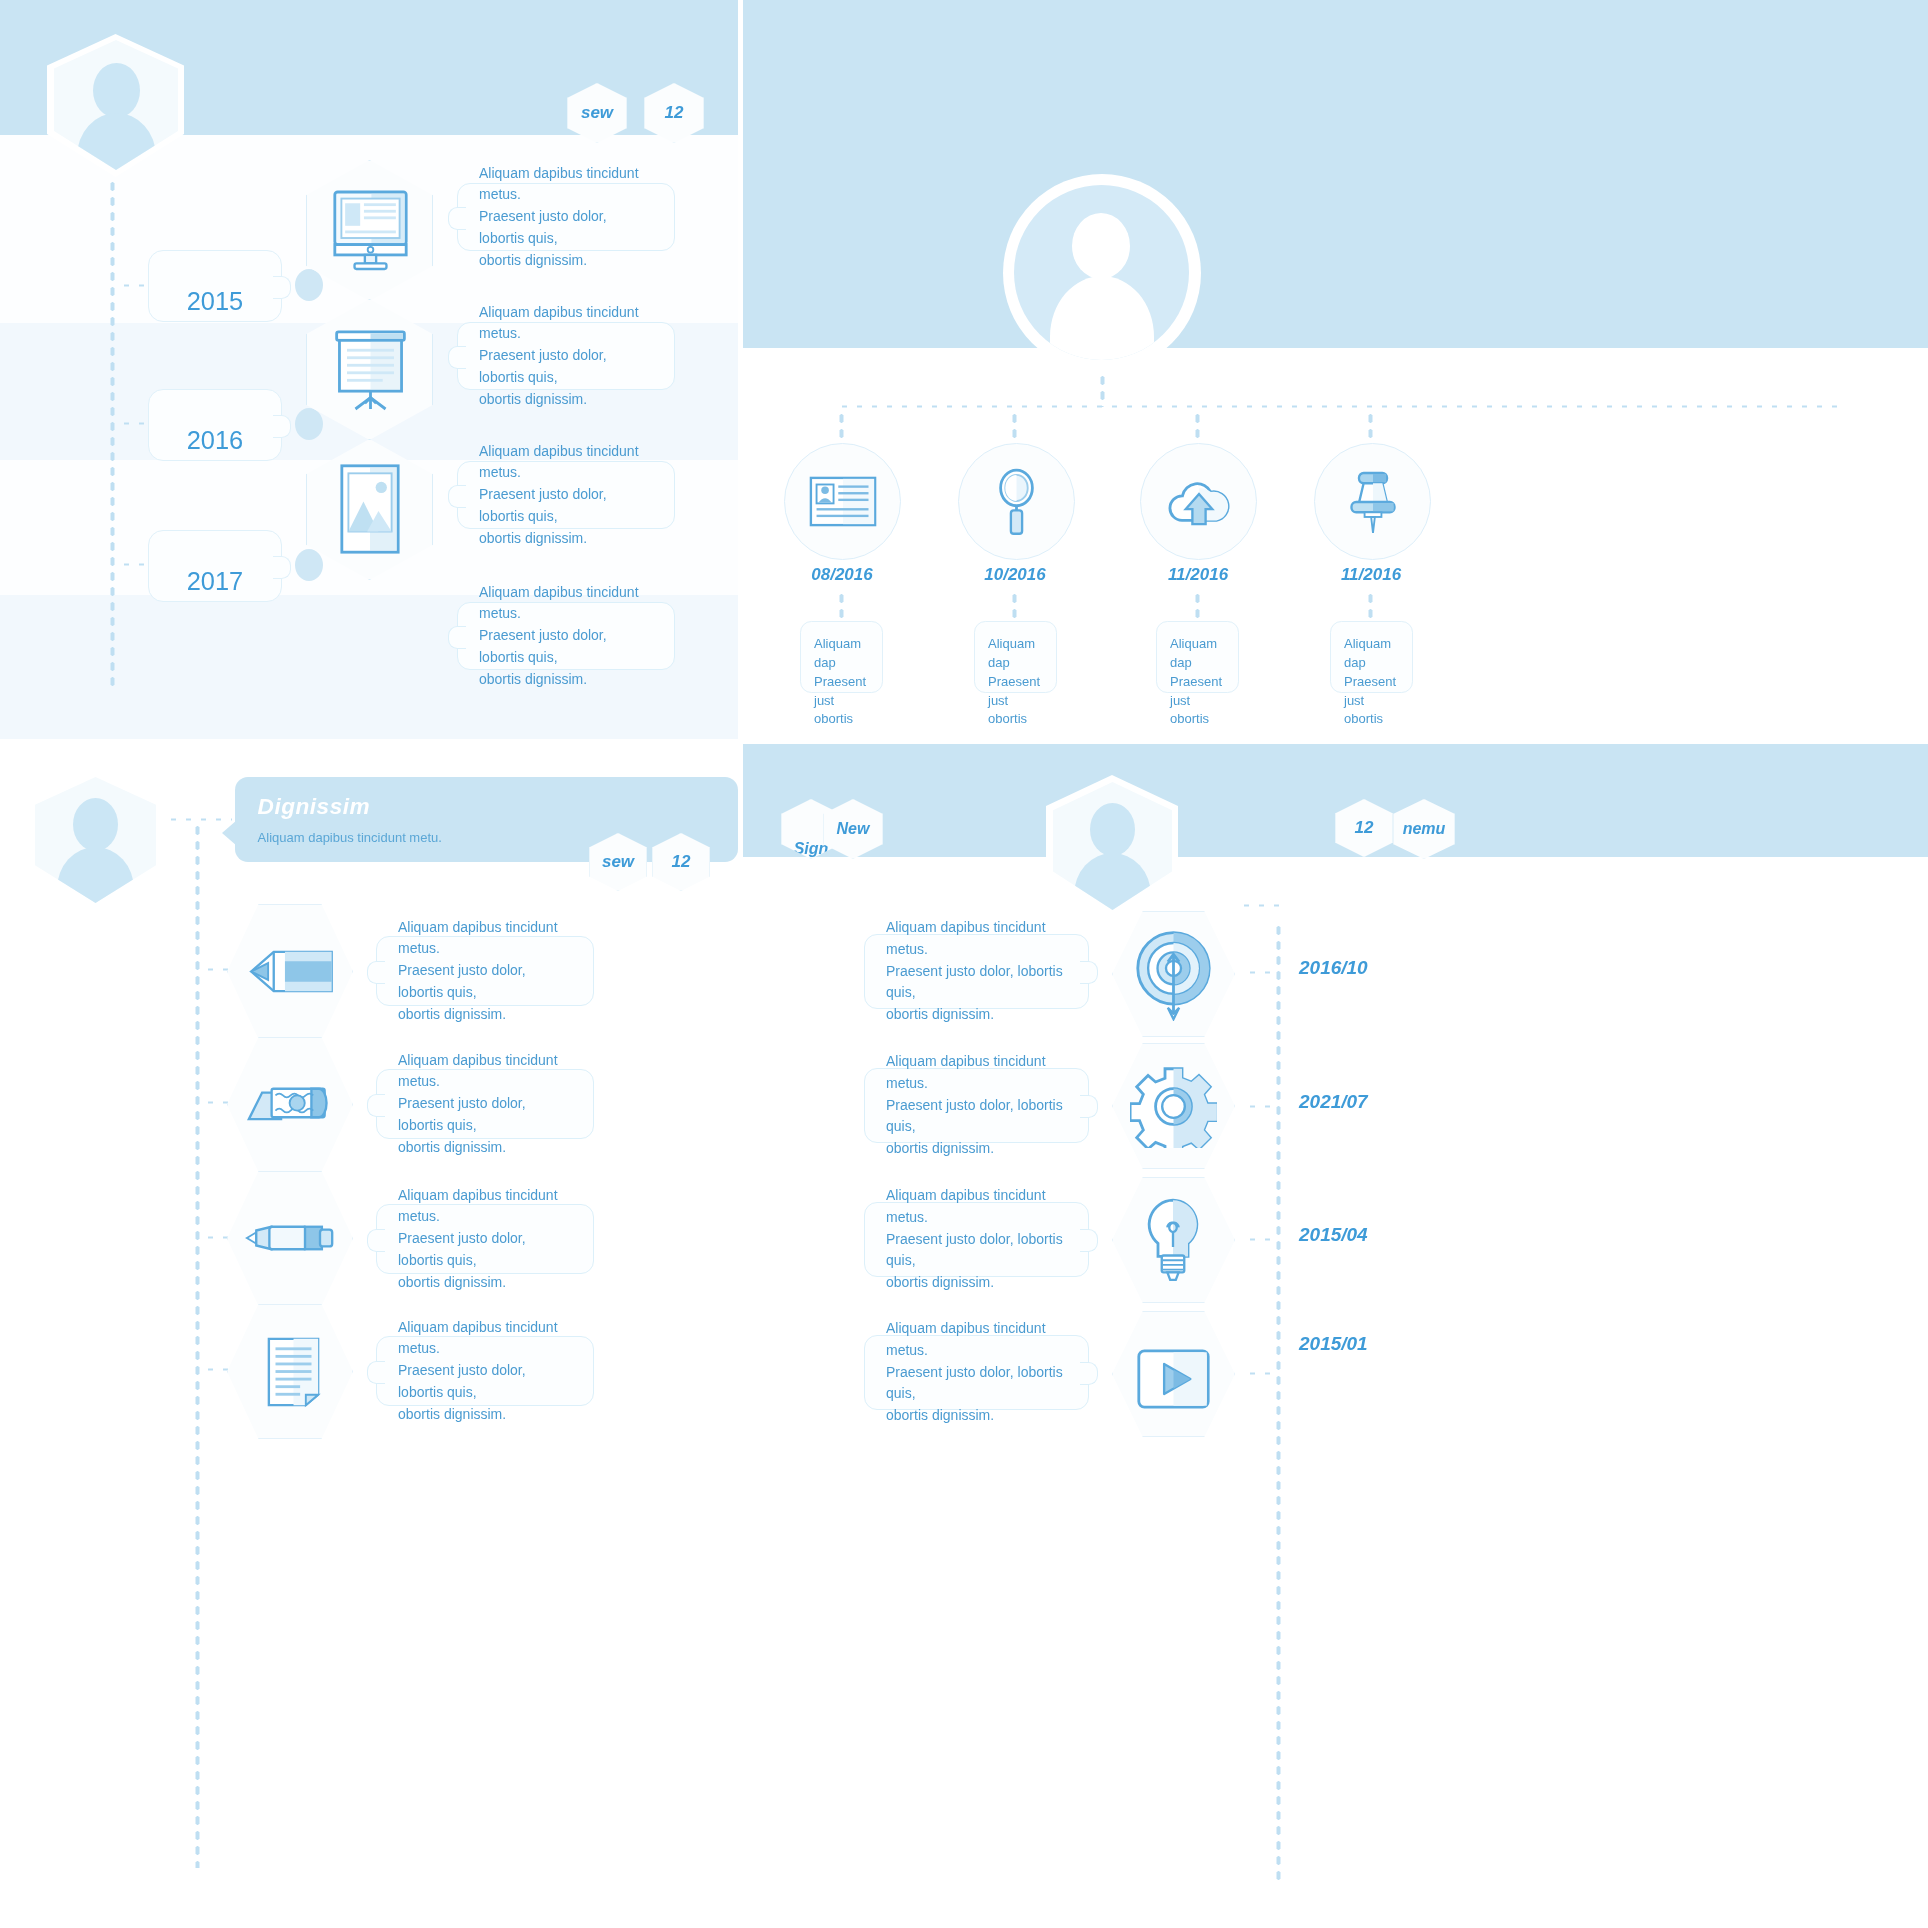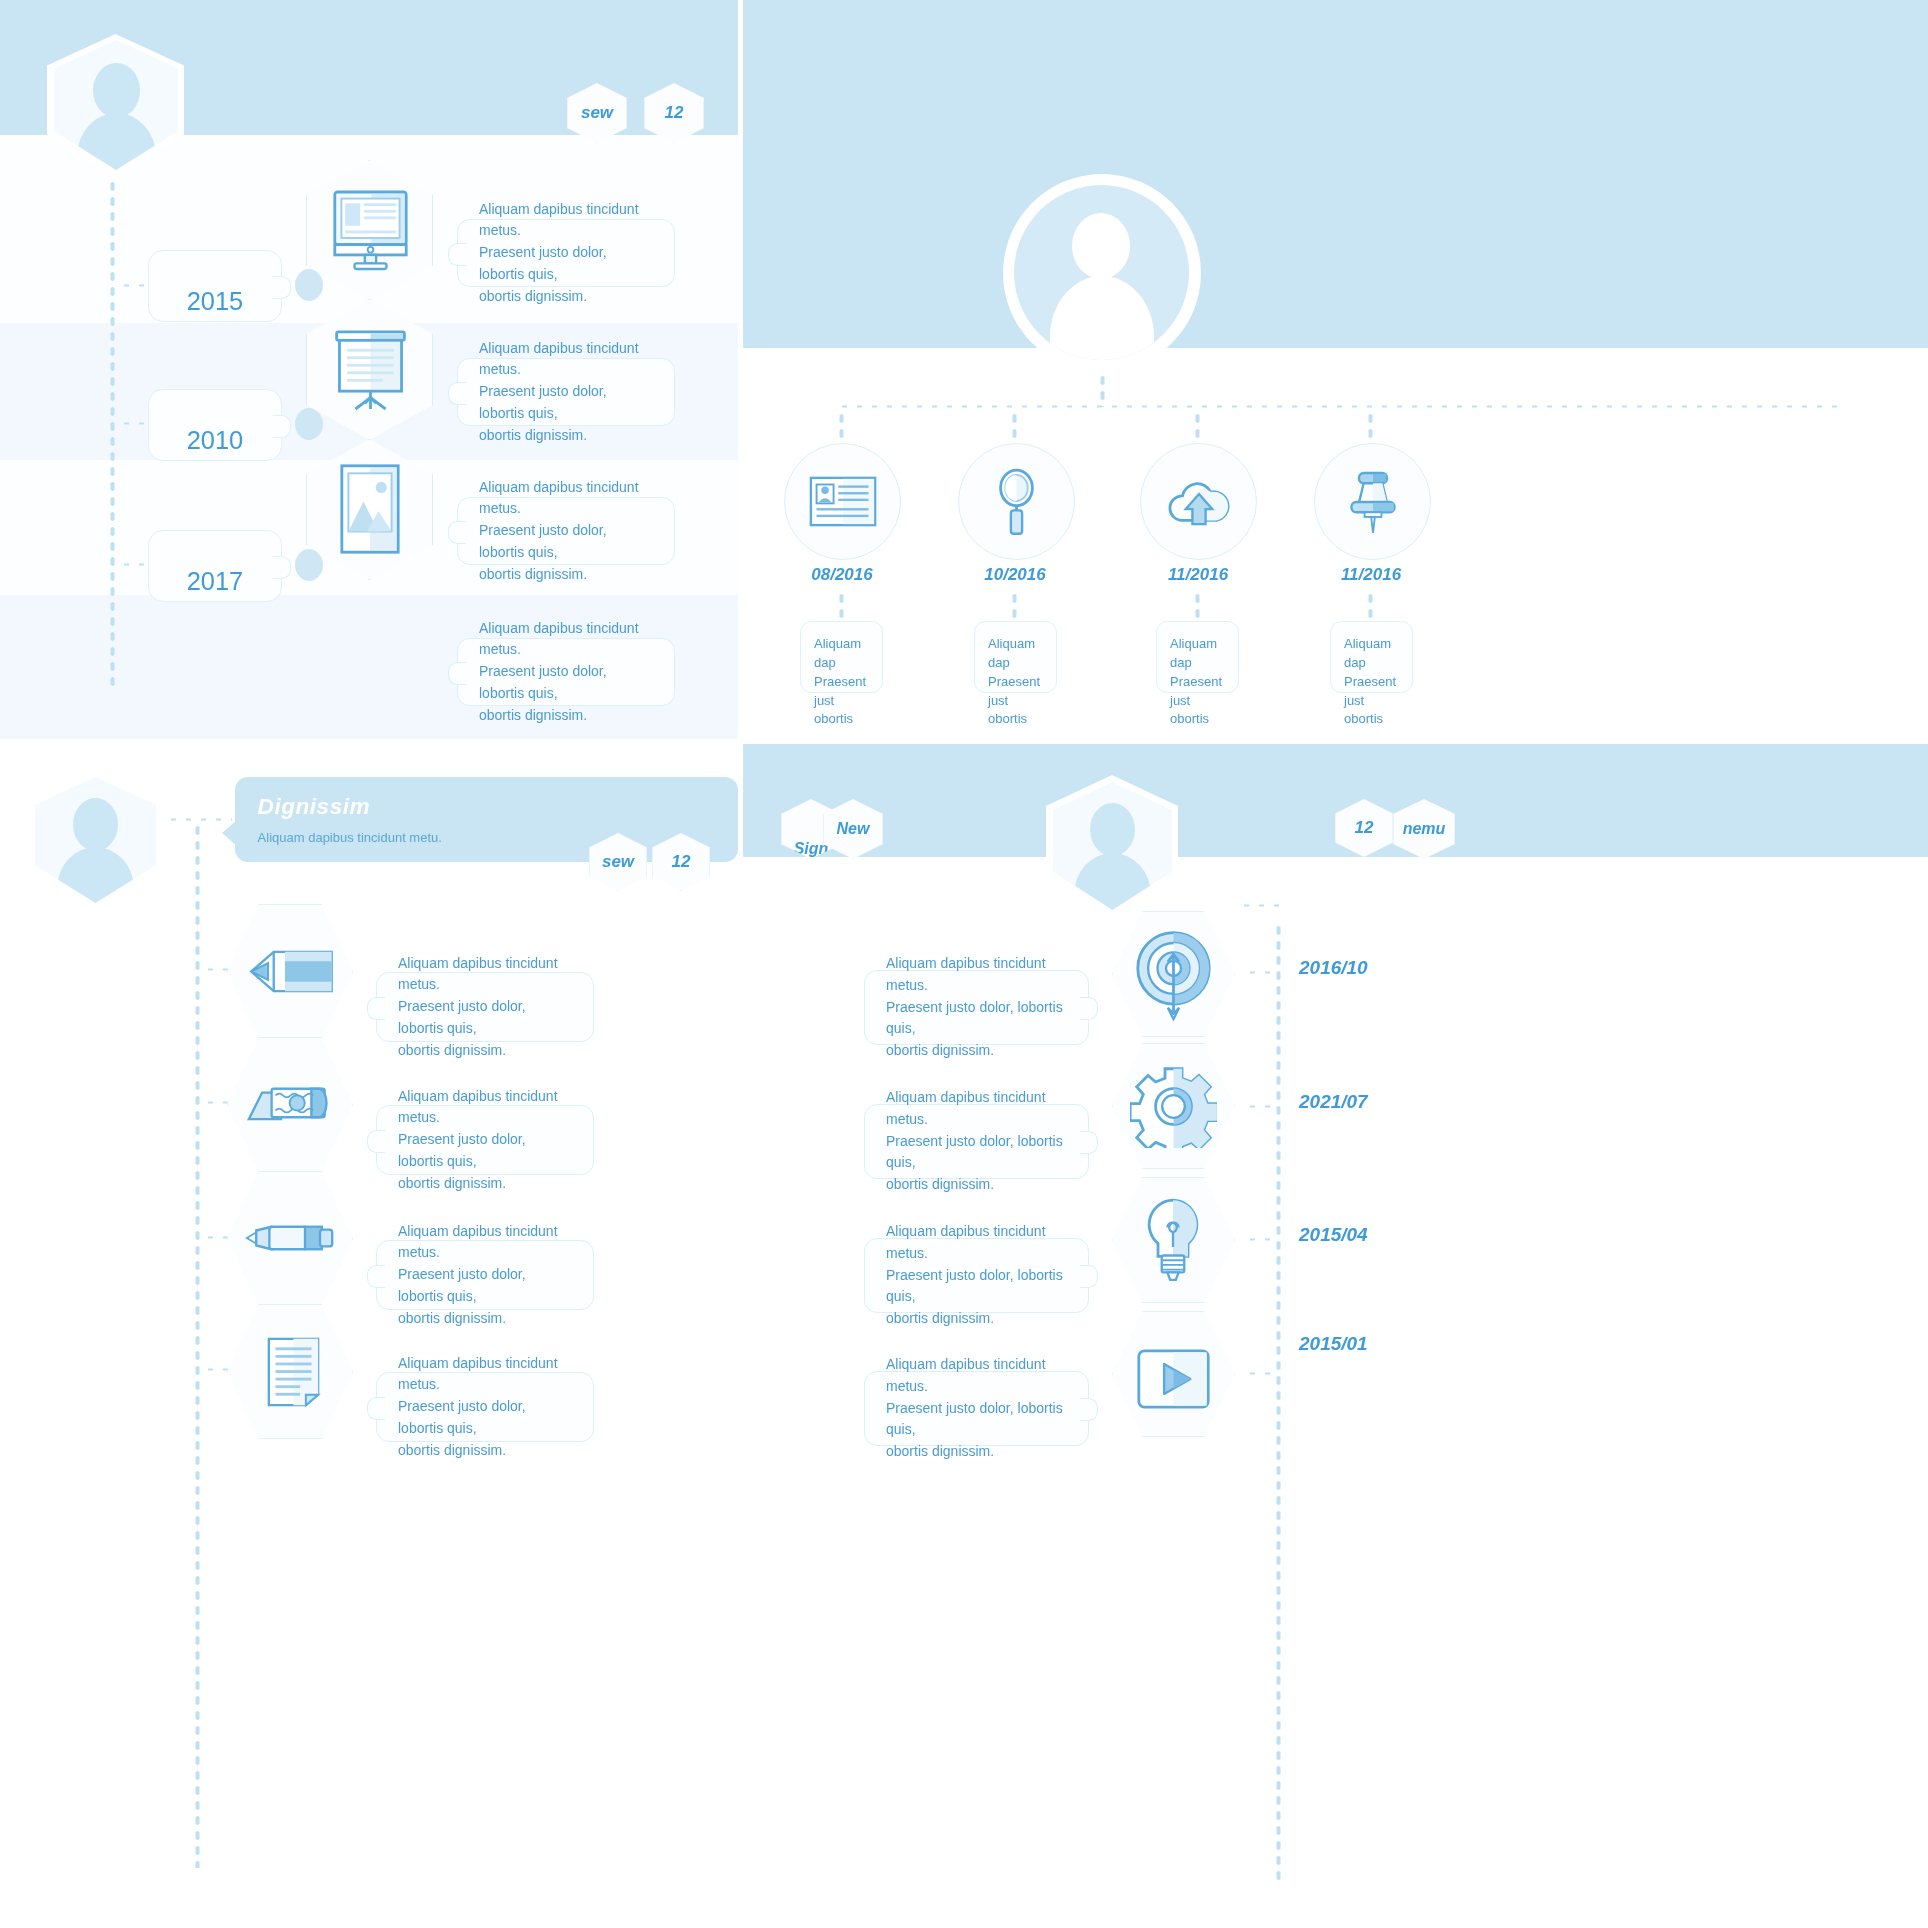--- a/index.html
+++ b/index.html
@@ -24,21 +24,21 @@
   
   .avatar-hex{position:absolute;background:#f4fafd;
        clip-path:polygon(50% 0%,100% 22%,100% 70%,50% 100%,0% 70%,0% 22%);}
   .avatar-hex-outer{position:absolute;background:#ffffff;
        clip-path:polygon(50% 0%,100% 22%,100% 70%,50% 100%,0% 70%,0% 22%);}
   .ap-head{position:absolute;border-radius:50%;background:#cbe6f5;}
   .ap-body{position:absolute;background:#cbe6f5;border-radius:50% 50% 0 0 / 70% 70% 0 0;}
 
   
   .bubble{position:absolute;background:#fcfeff;border:1.9px solid #dcf0fa;border-radius:13px;
-      display:flex;align-items:center;padding:0 21px;box-sizing:border-box;margin-top:36px;}
+      display:flex;align-items:center;padding:0 21px;box-sizing:border-box;}
   .bubble p{margin:0;font-size:14px;line-height:1.55;color:#4a9bd1;}
   .bubble::before{content:"";position:absolute;left:-10.4px;top:50%;margin-top:-10.4px;
       width:17px;height:21px;background:#fcfeff;
       border-left:1.9px solid #dcf0fa;border-top:1.9px solid #dcf0fa;border-bottom:1.9px solid #dcf0fa;
       border-radius:9.4px 0 0 9.4px;}
   .bubble.right-tail::before{display:none;}
   .bubble.right-tail::after{content:"";position:absolute;right:-10.4px;top:50%;margin-top:-10.4px;
       width:17px;height:21px;background:#fcfeff;
       border-right:1.9px solid #dcf0fa;border-top:1.9px solid #dcf0fa;border-bottom:1.9px solid #dcf0fa;
       border-radius:0 9.4px 9.4px 0;}
@@ -111,21 +111,21 @@
     <div class="dots-v" style="left:109px;top:179px;width:7.5px;height:513px;"></div>
 
     <div class="dots-h" style="left:119px;top:282px;width:32px;height:7.5px;"></div>
     <div class="yearbox" style="left:148px;top:250px;width:132px;height:70px;">
       <span>2015</span>
     </div>
     <div class="yeardot" style="left:295px;top:269px;"></div>
 
     <div class="dots-h" style="left:119px;top:420px;width:32px;height:7.5px;"></div>
     <div class="yearbox" style="left:148px;top:389px;width:132px;height:70px;">
-      <span>2010</span>
+      <span>2016</span>
     </div>
     <div class="yeardot" style="left:295px;top:408px;"></div>
 
     <div class="dots-h" style="left:119px;top:561px;width:32px;height:7.5px;"></div>
     <div class="yearbox" style="left:148px;top:530px;width:132px;height:70px;">
       <span>2017</span>
     </div>
     <div class="yeardot" style="left:295px;top:549px;"></div>
 
     <div class="hex" style="left:306px;top:160px;width:125px;height:139px;">

